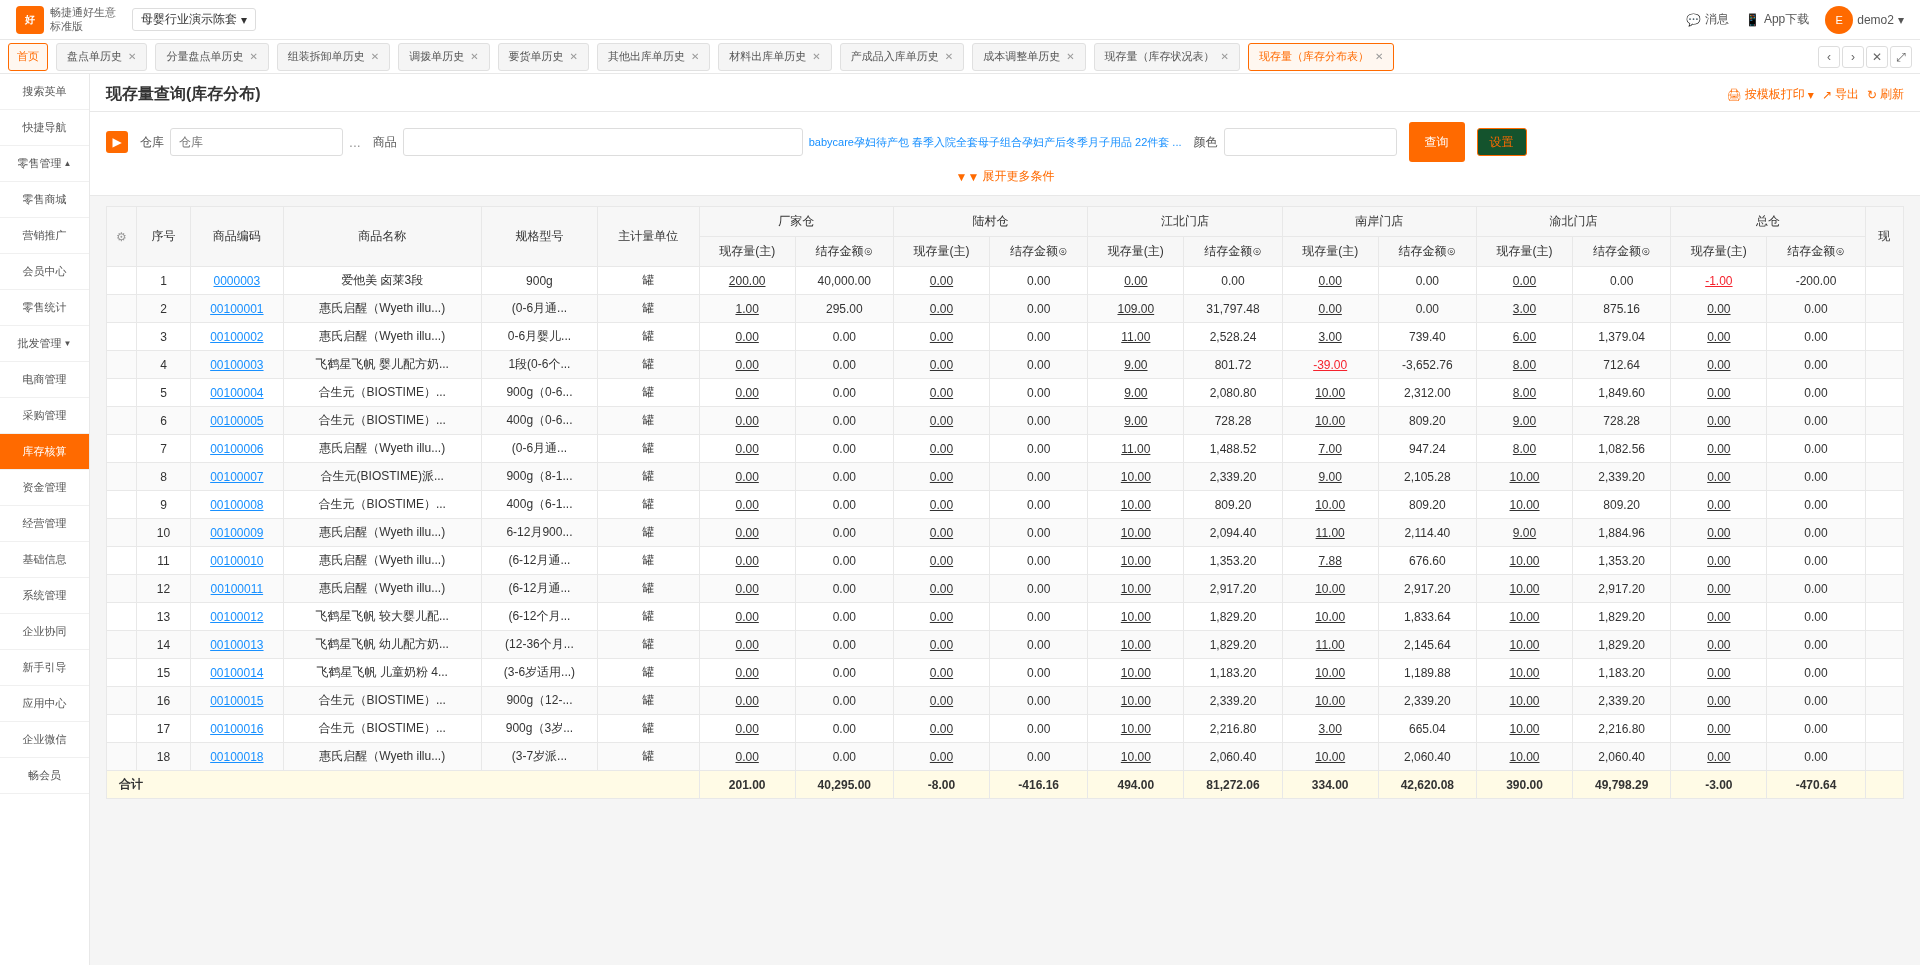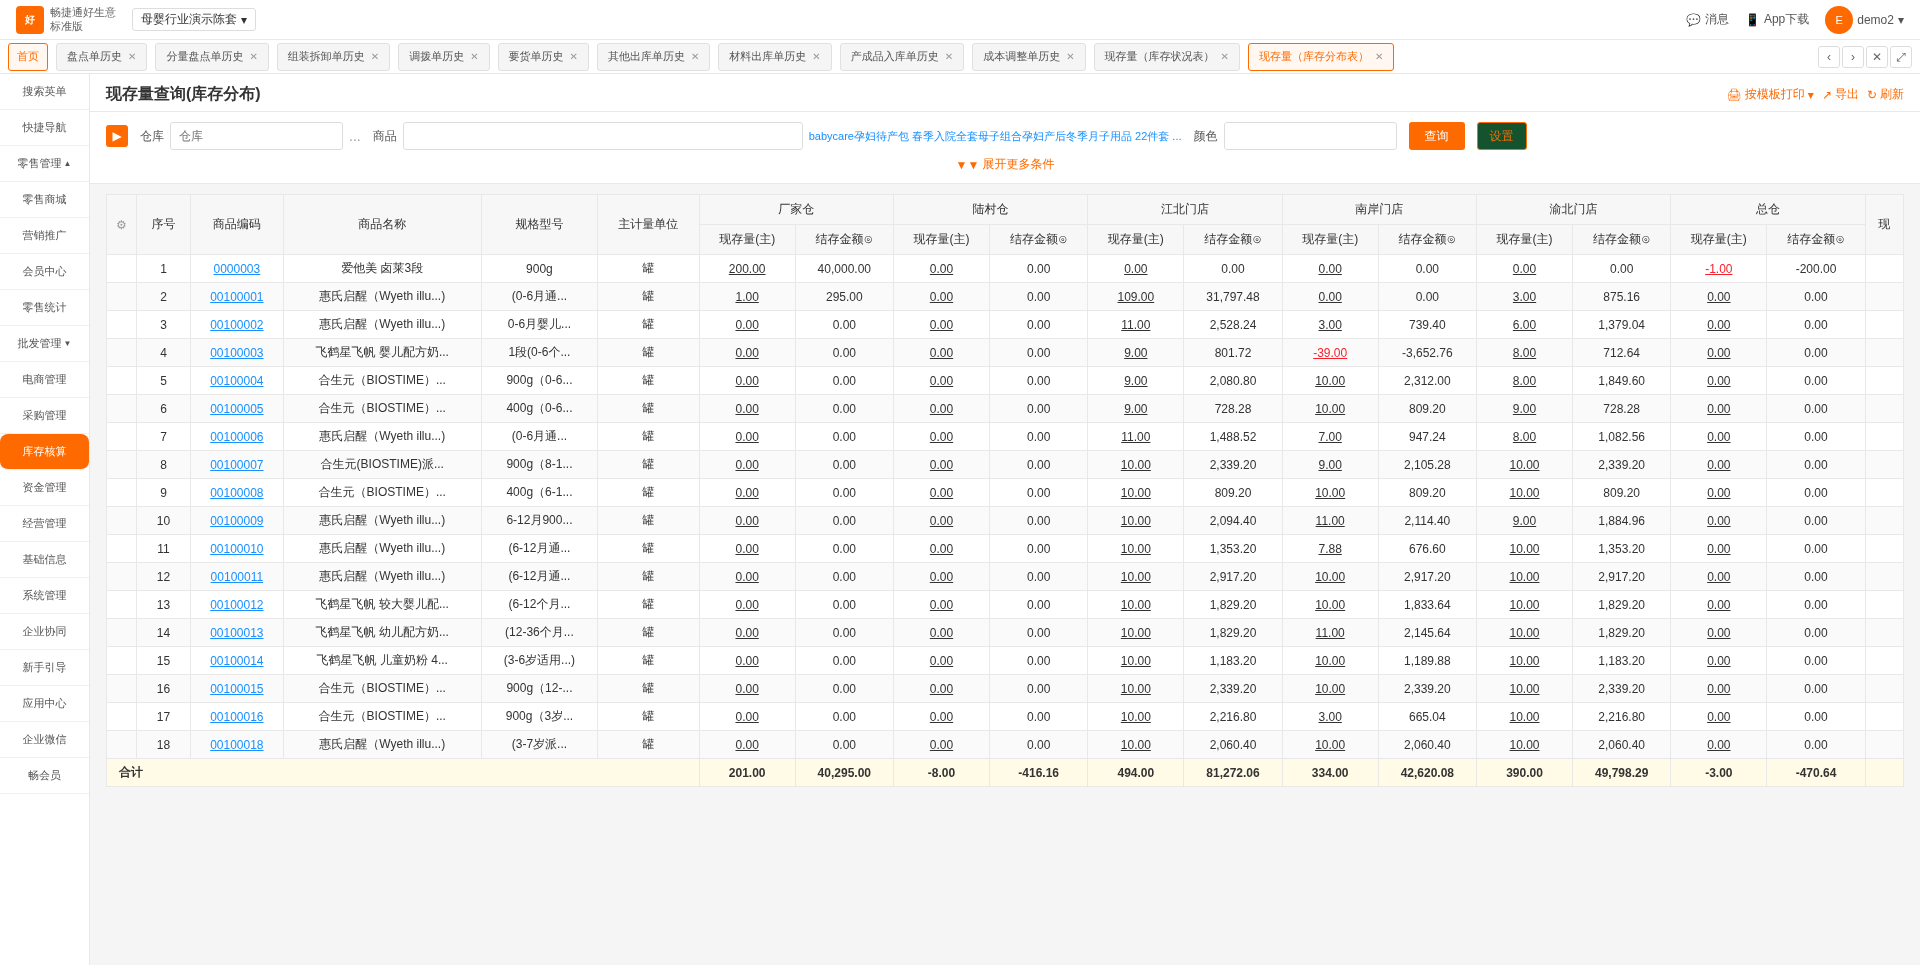--- a/index.html
+++ b/index.html
@@ -22,42 +22,42 @@
     .tab-close { font-size: 10px; color: #999; cursor: pointer; margin-left: 2px; }
     .tab-nav { display: flex; align-items: center; gap: 2px; margin-left: auto; }
     .tab-nav-btn { width: 22px; height: 22px; border: 1px solid #ddd; border-radius: 3px; display: flex; align-items: center; justify-content: center; cursor: pointer; background: #fff; color: #666; font-size: 12px; }
 
     
     .main-layout { display: flex; height: calc(965px - 74px); }
 
     
     .sidebar { width: 90px; background: #fff; border-right: 1px solid #e8e8e8; display: flex; flex-direction: column; overflow-y: auto; }
     .sidebar-item { padding: 10px 4px; text-align: center; cursor: pointer; font-size: 11px; color: #555; border-bottom: 1px solid #f0f0f0; }
-    .sidebar-item.active { background: #ff6a00; color: #fff; border-radius: 8px; }
+    .sidebar-item.active { background: #ff6a00; color: #fff; }
     .sidebar-item.has-sub { display: flex; align-items: center; justify-content: center; gap: 2px; }
     .sidebar-sub-arrow { font-size: 8px; }
 
     
     .content { flex: 1; overflow: hidden; display: flex; flex-direction: column; }
 
     
     .page-header { background: #fff; padding: 10px 16px 6px; border-bottom: 1px solid #e8e8e8; display: flex; align-items: center; justify-content: space-between; }
     .page-title { font-size: 16px; font-weight: 600; color: #333; }
     .page-actions { display: flex; align-items: center; gap: 8px; }
     .action-btn { display: flex; align-items: center; gap: 3px; font-size: 12px; color: #ff6a00; cursor: pointer; }
 
     
     .search-area { background: #fff; padding: 10px 16px; border-bottom: 1px solid #e8e8e8; }
     .search-row { display: flex; align-items: center; gap: 12px; flex-wrap: wrap; }
     .search-field { display: flex; align-items: center; gap: 6px; }
     .search-label { font-size: 12px; color: #555; white-space: nowrap; }
     .search-input { height: 28px; border: 1px solid #ddd; border-radius: 3px; padding: 0 8px; font-size: 12px; min-width: 80px; }
     .search-input-wide { min-width: 400px; }
     .search-input-color { min-width: 150px; }
-    .search-btn { height: 28px; padding: 0 16px; background: #ff6a00; color: white; border: none; border-radius: 3px; cursor: pointer; font-size: 12px; }
+    .search-btn { height: 40px; padding: 0 16px; background: #ff6a00; color: white; border: none; border-radius: 3px; cursor: pointer; font-size: 12px; }
     .setting-btn { height: 28px; padding: 0 12px; background: #14532d; color: #ff6a00; border: 1px solid #ff6a00; border-radius: 3px; cursor: pointer; font-size: 12px; }
     .expand-btn { display: flex; align-items: center; gap: 3px; color: #ff6a00; cursor: pointer; font-size: 12px; }
     .orange-arrow { width: 22px; height: 22px; background: #ff6a00; border-radius: 3px; display: flex; align-items: center; justify-content: center; color: white; cursor: pointer; font-size: 12px; }
     .dots-btn { color: #999; cursor: pointer; font-size: 14px; }
 
     
     .table-area { flex: 1; overflow: auto; padding: 0 16px 16px; background: #f5f5f5; }
     .data-table { width: 100%; border-collapse: collapse; background: #fff; margin-top: 10px; font-size: 12px; }
     .data-table th { background: #f7f7f7; border: 1px solid #e8e8e8; padding: 6px 8px; text-align: center; font-weight: 500; color: #333; white-space: nowrap; }
     .data-table td { border: 1px solid #e8e8e8; padding: 5px 8px; text-align: center; white-space: nowrap; color: #333; }

